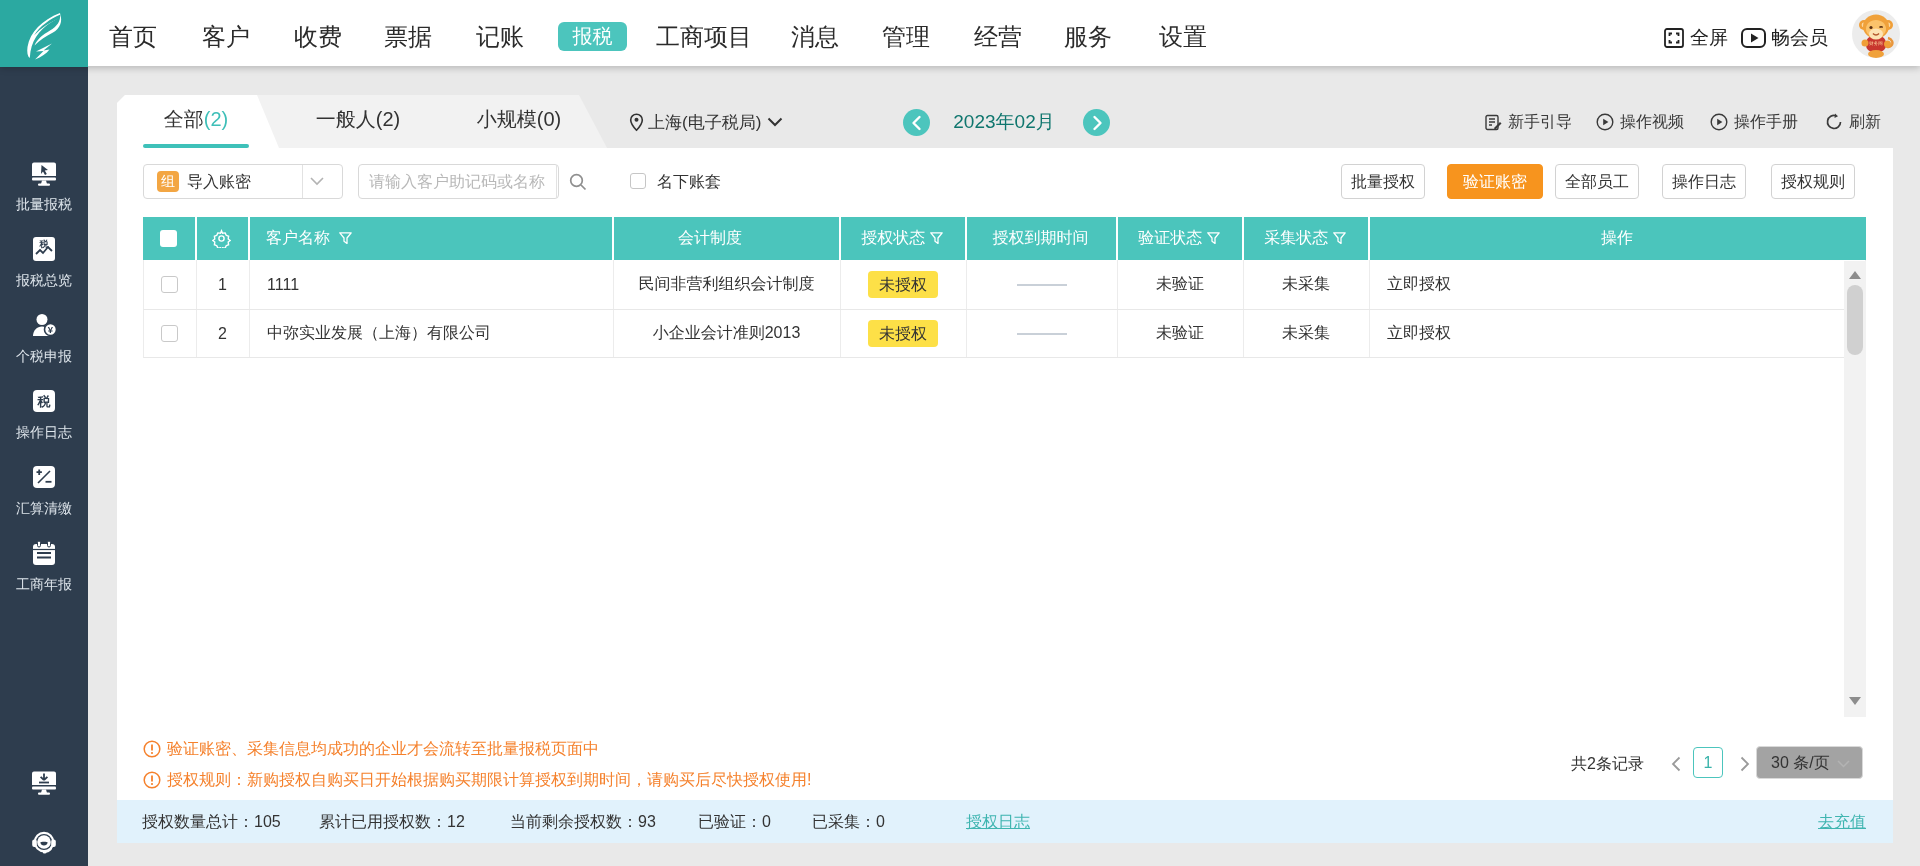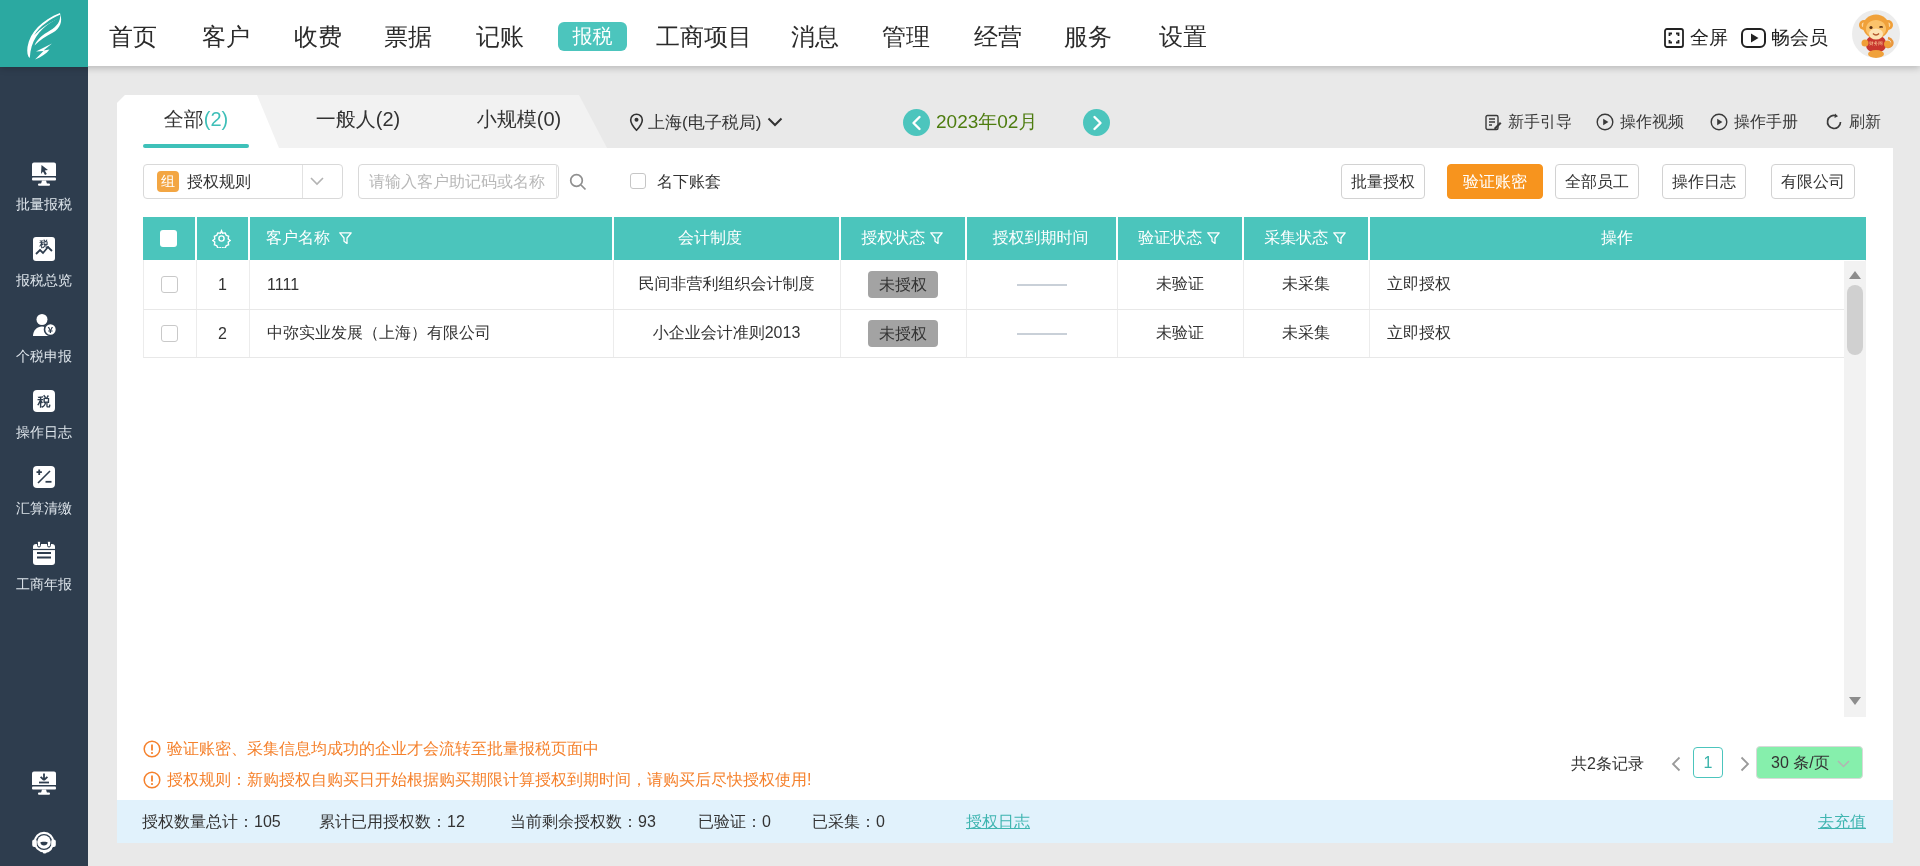--- a/index.html
+++ b/index.html
@@ -31,21 +31,21 @@
 
 .inbox{position:absolute;background:#fff;border:1px solid #d9d9d9;border-radius:4px}
 .btn{position:absolute;top:164px;height:35px;background:#fff;border:1px solid #d2d2d2;border-radius:4px;font-size:16px;color:#333;text-align:center;line-height:33px}
 
 #thead{position:absolute;left:143px;top:217px;width:1723px;height:43px;background:#4bc5bc}
 .hsep{position:absolute;top:0;width:2px;height:43px;background:#fff}
 .hcell{position:absolute;top:0;height:43px;display:flex;align-items:center;justify-content:center;color:#fff;font-size:16px;white-space:nowrap}
 .trow{position:absolute;left:143px;width:1723px;height:50px;background:#fff;border-bottom:1px solid #e8e8e8}
 .vsep{position:absolute;top:0;width:1px;height:100%;background:#ececec}
 .tcell{position:absolute;top:0;height:100%;display:flex;align-items:center;justify-content:center;font-size:16px;color:#333;white-space:nowrap}
-.badge{background:#a3a3a3;border-radius:4px;width:70px;height:27px;line-height:27px;text-align:center;font-size:16px;color:#333}
+.badge{background:#fde047;border-radius:4px;width:70px;height:27px;line-height:27px;text-align:center;font-size:16px;color:#333}
 
 .note{position:absolute;display:flex;align-items:center;color:#f5812c;font-size:16px;white-space:nowrap}
 
 #bluebar{position:absolute;left:117px;top:800px;width:1776px;height:43px;background:#e1f2fc}
 .bbit{position:absolute;top:800px;height:43px;line-height:43px;font-size:16px;color:#333;white-space:nowrap}
 .tlink{color:#3fb5b0;text-decoration:underline}
 </style>
 </head>
 <body>
 
@@ -198,21 +198,21 @@
   上海(电子税局)
   <svg width="16" height="10" viewBox="0 0 16 10" style="margin-left:6px">
       <path d="M1.5 1.5l6.5 6.5 6.5-6.5" fill="none" stroke="#333" stroke-width="2"></path>
     </svg>
 </div>
 <div class="abs" style="left:903px;top:109px;width:27px;height:27px;border-radius:50%;background:#4cc5bd">
   <svg width="28" height="28" viewBox="0 0 28 28">
       <path d="M16.5 8l-6 6 6 6" fill="none" stroke="#fff" stroke-width="2.4" stroke-linecap="round" stroke-linejoin="round"></path>
     </svg>
 </div>
-<div class="abs" style="left:936px;top:108px;width:136px;height:28px;line-height:28px;text-align:left;font-size:19px;color:#4d7c0f">2023年02月</div>
+<div class="abs" style="left:936px;top:108px;width:136px;height:28px;line-height:28px;text-align:center;font-size:19px;color:#0f766e">2023年02月</div>
 <div class="abs" style="left:1083px;top:109px;width:27px;height:27px;border-radius:50%;background:#4cc5bd">
   <svg width="28" height="28" viewBox="0 0 28 28">
       <path d="M11.5 8l6 6-6 6" fill="none" stroke="#fff" stroke-width="2.4" stroke-linecap="round" stroke-linejoin="round"></path>
     </svg>
 </div>
 <div class="hrow" style="left:1485px;top:110px;height:24px;font-size:16px;color:#3a3a3a">
   <svg width="17" height="17" viewBox="0 0 17 17" style="margin-right:6px">
       <rect x="1" y="1.5" width="12" height="14" rx="1.5" fill="none" stroke="#3a3a3a" stroke-width="1.4"></rect>
       <path d="M4 5h6M4 8h6M4 11h3" stroke="#3a3a3a" stroke-width="1.3"></path>
       <path d="M9.5 13.5l5.5-5.5 1.5 1.5-5.5 5.5-2 .5z" fill="#3a3a3a"></path>
@@ -238,41 +238,41 @@
       <path d="M15.5 9A6.5 6.5 0 1 1 11 2.8" fill="none" stroke="#3a3a3a" stroke-width="1.7"></path>
       <path d="M10 .5l3 2.7-3.5 1.8z" fill="#3a3a3a"></path>
     </svg>
   刷新
 </div>
 
 <div id="card"></div>
 
 <div class="inbox" style="left:143px;top:164px;width:200px;height:35px">
   <div style="position:absolute;left:13px;top:6px;width:22px;height:21px;background:#f3a643;border-radius:4px;color:#fff;font-size:14px;text-align:center;line-height:21px">组</div>
-  <div style="position:absolute;left:43px;top:0;height:33px;line-height:33px;font-size:16px;color:#333">授权规则</div>
+  <div style="position:absolute;left:43px;top:0;height:33px;line-height:33px;font-size:16px;color:#333">导入账密</div>
   <div style="position:absolute;left:158px;top:0;width:1px;height:33px;background:#e2e2e2"></div>
   <svg width="14" height="9" viewBox="0 0 14 9" style="position:absolute;left:166px;top:12px">
       <path d="M1 1l6 6 6-6" fill="none" stroke="#b3b3b3" stroke-width="1.6"></path>
     </svg>
 </div>
 <div class="inbox" style="left:358px;top:164px;width:201px;height:35px">
   <div style="position:absolute;left:10px;top:0;height:33px;line-height:33px;font-size:16px;color:#b8b8b8">请输入客户助记码或名称</div>
   <div style="position:absolute;left:197px;top:0;width:1px;height:33px;background:#e2e2e2"></div>
   <svg width="18" height="18" viewBox="0 0 18 18" style="position:absolute;left:210px;top:8px">
       <circle cx="7.5" cy="7.5" r="5.8" fill="none" stroke="#8f8f8f" stroke-width="1.7"></circle>
       <path d="M12 12l4.5 4.5" stroke="#8f8f8f" stroke-width="1.7"></path>
     </svg>
 </div>
 <div class="abs" style="left:630px;top:173px;width:16px;height:16px;border:1px solid #c6c6c6;border-radius:3px;background:#fff"></div>
 <div class="abs" style="left:657px;top:172px;font-size:16px;color:#333">名下账套</div>
 <div class="btn" style="left:1341px;width:84px">批量授权</div>
 <div class="btn" style="left:1447px;width:96px;background:#f7941e;border-color:#f7941e;color:#fff">验证账密</div>
 <div class="btn" style="left:1555px;width:84px">全部员工</div>
 <div class="btn" style="left:1662px;width:84px">操作日志</div>
-<div class="btn" style="left:1771px;width:84px">有限公司</div>
+<div class="btn" style="left:1771px;width:84px">授权规则</div>
 
 <div id="thead">
   <div class="hsep" style="left:52px"></div>
   <div class="hsep" style="left:105px"></div>
   <div class="hsep" style="left:469px"></div>
   <div class="hsep" style="left:696px"></div>
   <div class="hsep" style="left:822px"></div>
   <div class="hsep" style="left:973px"></div>
   <div class="hsep" style="left:1099px"></div>
   <div class="hsep" style="left:1225px"></div>
@@ -375,21 +375,21 @@
 </div>
 
 <div class="abs" style="left:1571px;top:754px;font-size:16px;color:#333">共2条记录</div>
 <svg width="10" height="16" viewBox="0 0 10 16" style="position:absolute;left:1671px;top:756px">
     <path d="M8.5 1.5L2 8l6.5 6.5" fill="none" stroke="#9a9a9a" stroke-width="1.8"></path>
   </svg>
 <div class="abs" style="left:1693px;top:747px;width:30px;height:31px;border:1px solid #4cc5bd;border-radius:4px;color:#39b3aa;font-size:16px;text-align:center;line-height:29px;background:#fff">1</div>
 <svg width="10" height="16" viewBox="0 0 10 16" style="position:absolute;left:1740px;top:756px">
     <path d="M1.5 1.5L8 8l-6.5 6.5" fill="none" stroke="#9a9a9a" stroke-width="1.8"></path>
   </svg>
-<div class="abs" style="left:1756px;top:746px;width:107px;height:33px;border:1px solid #d9d9d9;border-radius:4px;background:#86efac;font-size:16px;color:#333;line-height:31px">
+<div class="abs" style="left:1756px;top:746px;width:107px;height:33px;border:1px solid #d9d9d9;border-radius:4px;background:#a3a3a3;font-size:16px;color:#333;line-height:31px">
   <span style="margin-left:14px">30 条/页</span>
   <svg width="13" height="8" viewBox="0 0 13 8" style="position:absolute;right:12px;top:13px">
       <path d="M1 1l5.5 5.5L12 1" fill="none" stroke="#b3b3b3" stroke-width="1.5"></path>
     </svg>
 </div>
 
 <div id="bluebar"></div>
 <div class="bbit" style="left:142px">授权数量总计：105</div>
 <div class="bbit" style="left:319px">累计已用授权数：12</div>
 <div class="bbit" style="left:510px">当前剩余授权数：93</div>

